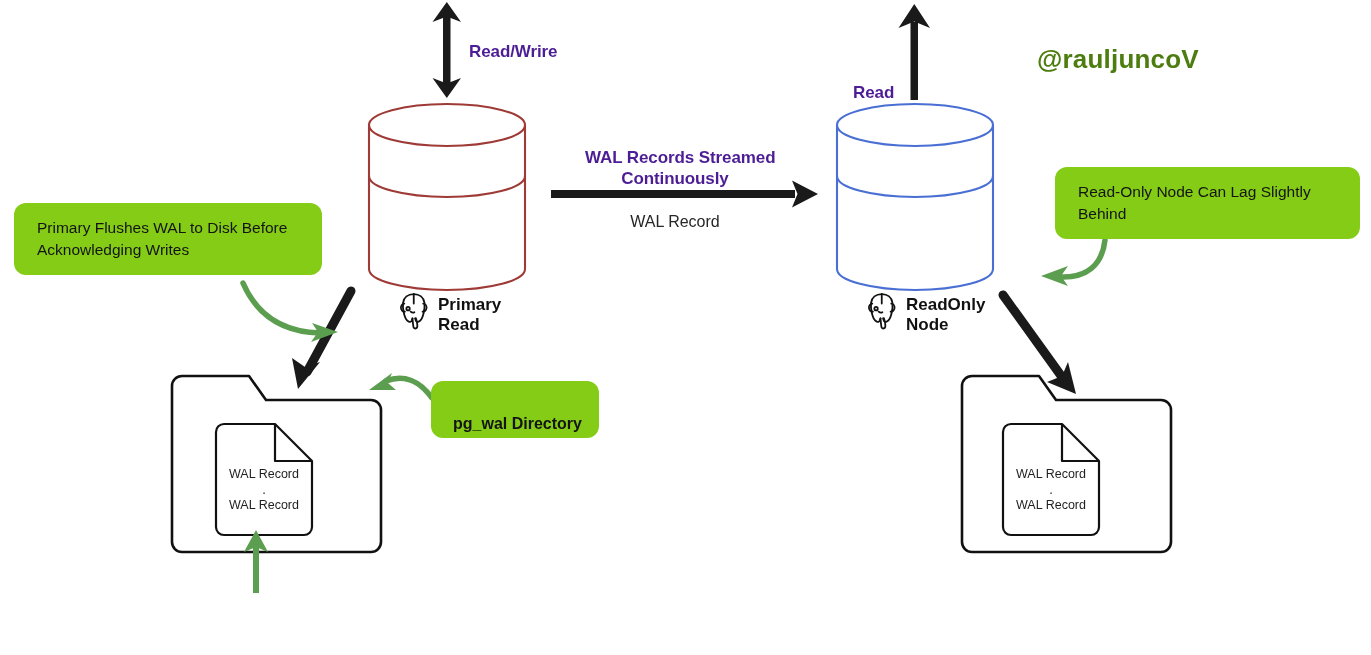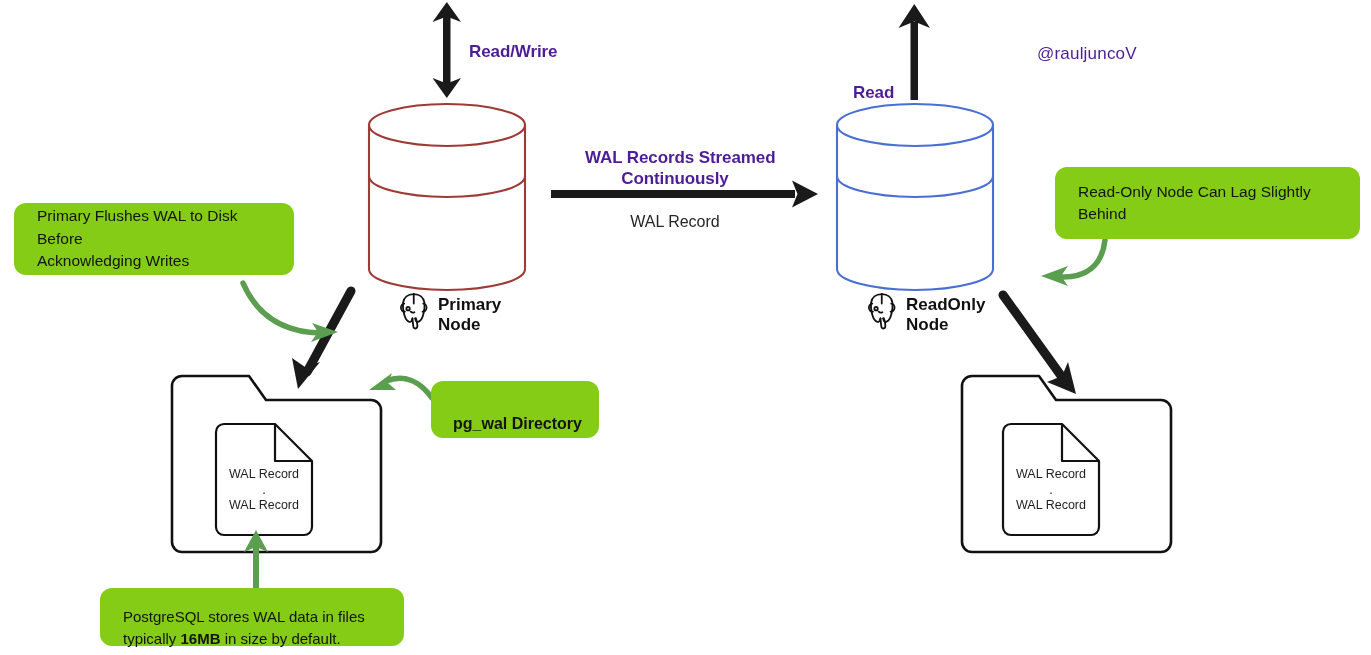--- a/index.html
+++ b/index.html
@@ -43,23 +43,23 @@
     color: #262626;
   }
   .node-label {
     font-size: 17px;
     font-weight: bold;
     color: #111;
     text-align: left;
     line-height: 1.18;
   }
   .watermark {
-    font-size: 17px;
-    color: #4c1d95;
-    font-weight: normal;
+    font-size: 26px;
+    color: #4d7c0f;
+    font-weight: bold;
     letter-spacing: 0.2px;
   }
   .doc-text {
     font-size: 12.5px;
     color: #1f1f1f;
     text-align: center;
     line-height: 1.35;
   }
 
   
@@ -247,51 +247,45 @@
   <div class="lbl arrow-label" style="left:853px; top:39px;margin-top:44px;">Read</div>
 
   <div class="lbl watermark" style="left:1037px; top:44px;">@rauljuncoV</div>
 
   <div class="lbl arrow-label" style="left:585px; top:148px; text-align:center; width:180px;">WAL Records Streamed
 Continuously</div>
 
   <div class="lbl arrow-sublabel" style="left:585px; top:212px; text-align:center; width:180px;">WAL Record</div>
 
   <div class="lbl node-label" style="left:438px; top:295px;">Primary
-Node</div>
+Read</div>
 
   <div class="lbl node-label" style="left:906px; top:295px;">ReadOnly
 Node</div>
 
   <div class="abs" style="left:216px; top:466px; width:96px;">
     <div class="doc-text">WAL Record</div>
     <div class="doc-text" style="line-height:1.1; font-size:13px;">.</div>
     <div class="doc-text">WAL Record</div>
   </div>
 
   <div class="abs" style="left:1003px; top:466px; width:96px;">
     <div class="doc-text">WAL Record</div>
     <div class="doc-text" style="line-height:1.1; font-size:13px;">.</div>
     <div class="doc-text">WAL Record</div>
   </div>
 
-  <div class="callout" style="left:14px; top:203px; width:280px; height:72px; padding:0 12px 0 23px;">
+  <div class="callout" style="left:14px; top:203px; width:308px; height:72px; padding:0 12px 0 23px;">
     <div class="callout-inner">Primary Flushes WAL to Disk Before
 Acknowledging Writes</div>
   </div>
 
   <div class="callout" style="left:1055px; top:167px; width:305px; height:72px; padding:0 0 0 23px;">
     <div class="callout-inner">Read-Only Node Can Lag Slightly
 Behind</div>
   </div>
 
   <div class="callout" style="left:431px; top:381px; width:168px; height:57px; padding:0 0 0 22px;">
     <div class="callout-inner callout-strong" style="font-size:16px;">pg_wal Directory</div>
   </div>
 
-  <div class="callout" style="left:100px; top:588px; width:304px; height:58px; padding:0 0 0 23px;">
-    <div class="callout-inner" style="font-size:15px;">
-      <span>PostgreSQL stores WAL data in files
-typically </span><span class="callout-strong">16MB</span><span> in size by default.</span>
-    </div>
-  </div>
 
 </div>
 
 </body></html>

